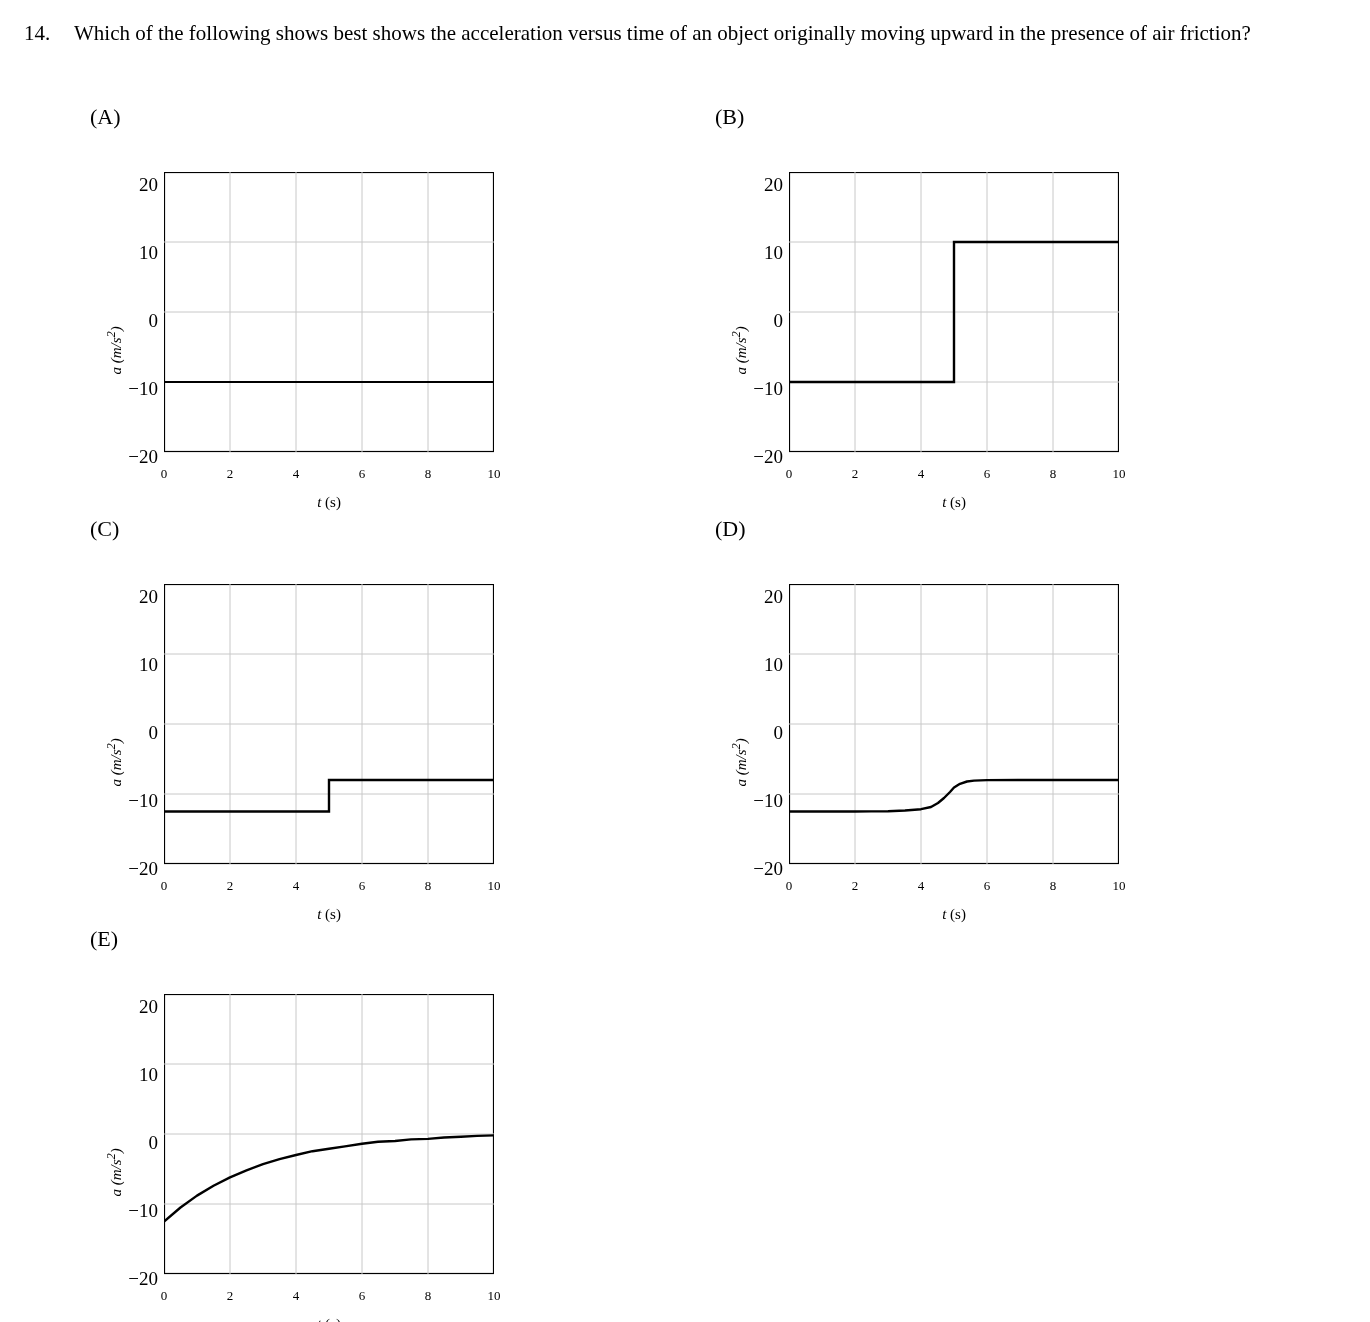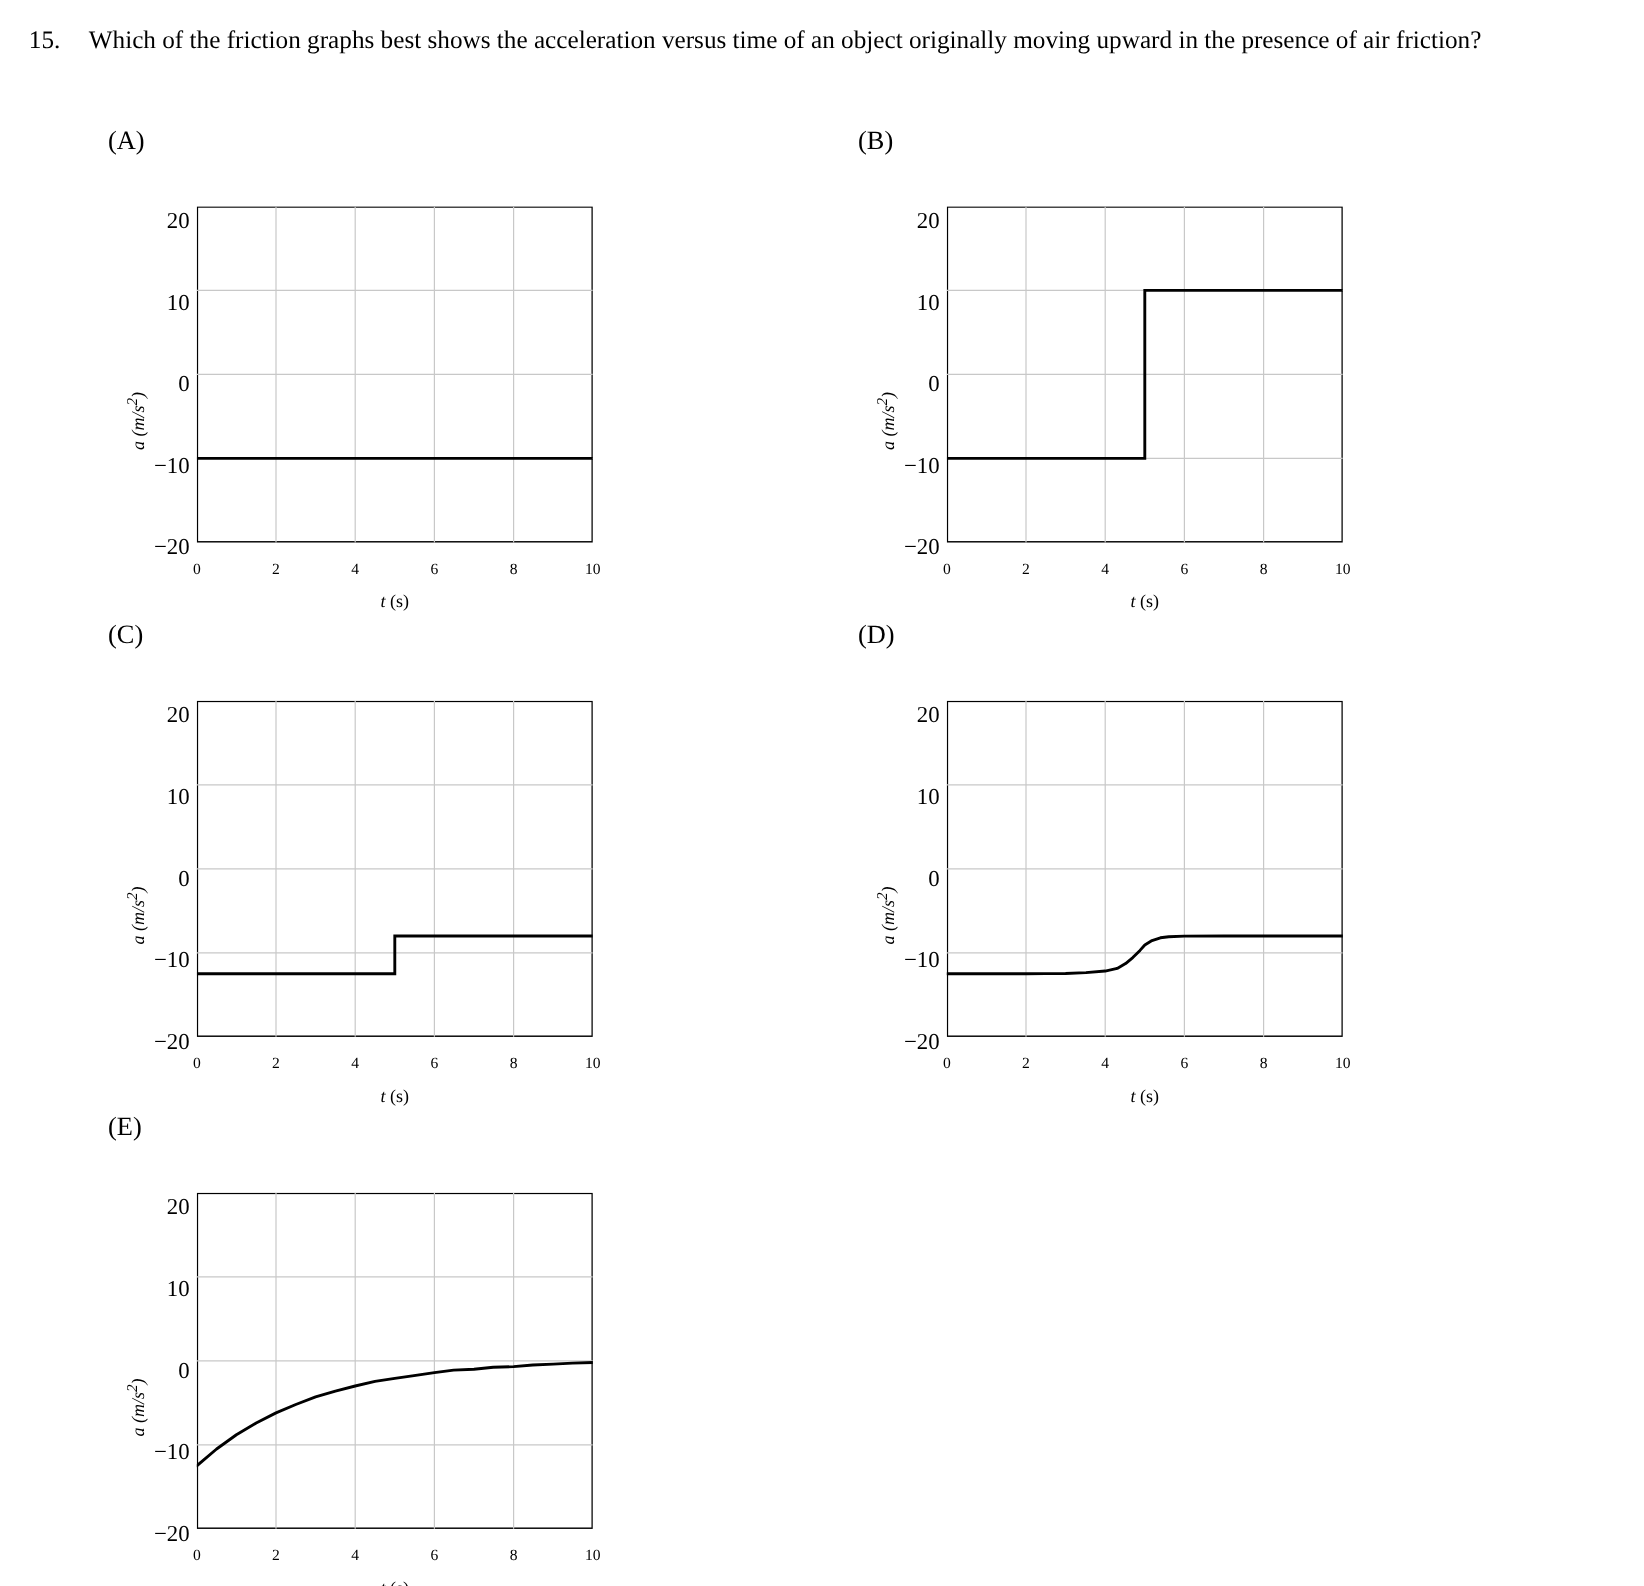--- a/index.html
+++ b/index.html
@@ -81,22 +81,22 @@
     text-align: center;
     white-space: nowrap;
   }
 
   svg { display: block; }
 </style>
 </head>
 <body>
 
 <div class="question">
-  <div class="q-num">15.</div>
-  <div class="q-text">Which of the friction graphs best shows the acceleration versus time of an object originally moving upward in the presence of air friction?</div>
+  <div class="q-num">14.</div>
+  <div class="q-text">Which of the following shows best shows the acceleration versus time of an object originally moving upward in the presence of air friction?</div>
 </div>
 
 <div class="option" style="left:90px; top:100px; width:520px; height:380px;">
   <div class="opt-label" style="left:0px; top:6px;">(A)</div>
 
   <div class="plot-wrap" style="left:0px; top:34px; width:520px; height:350px;">
 
     <div class="ylabel" style="left:-36px; top:170px; width:120px; transform: rotate(-90deg);">
       <span>a</span><span> (m/s</span><sup>2</sup><span>)</span>
     </div>

